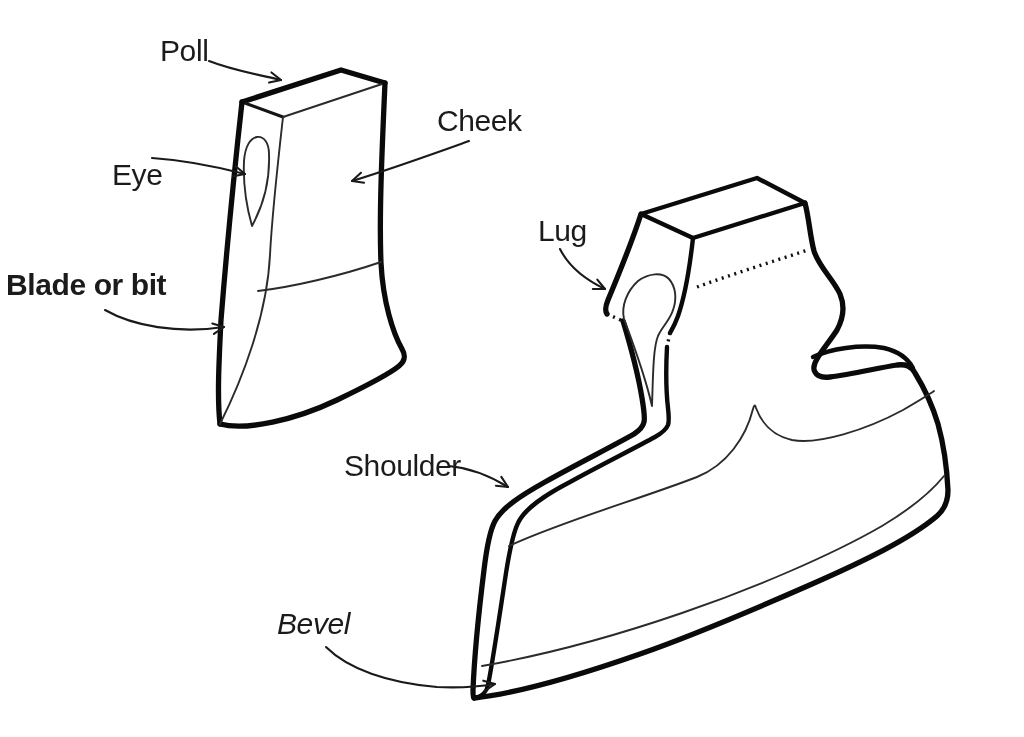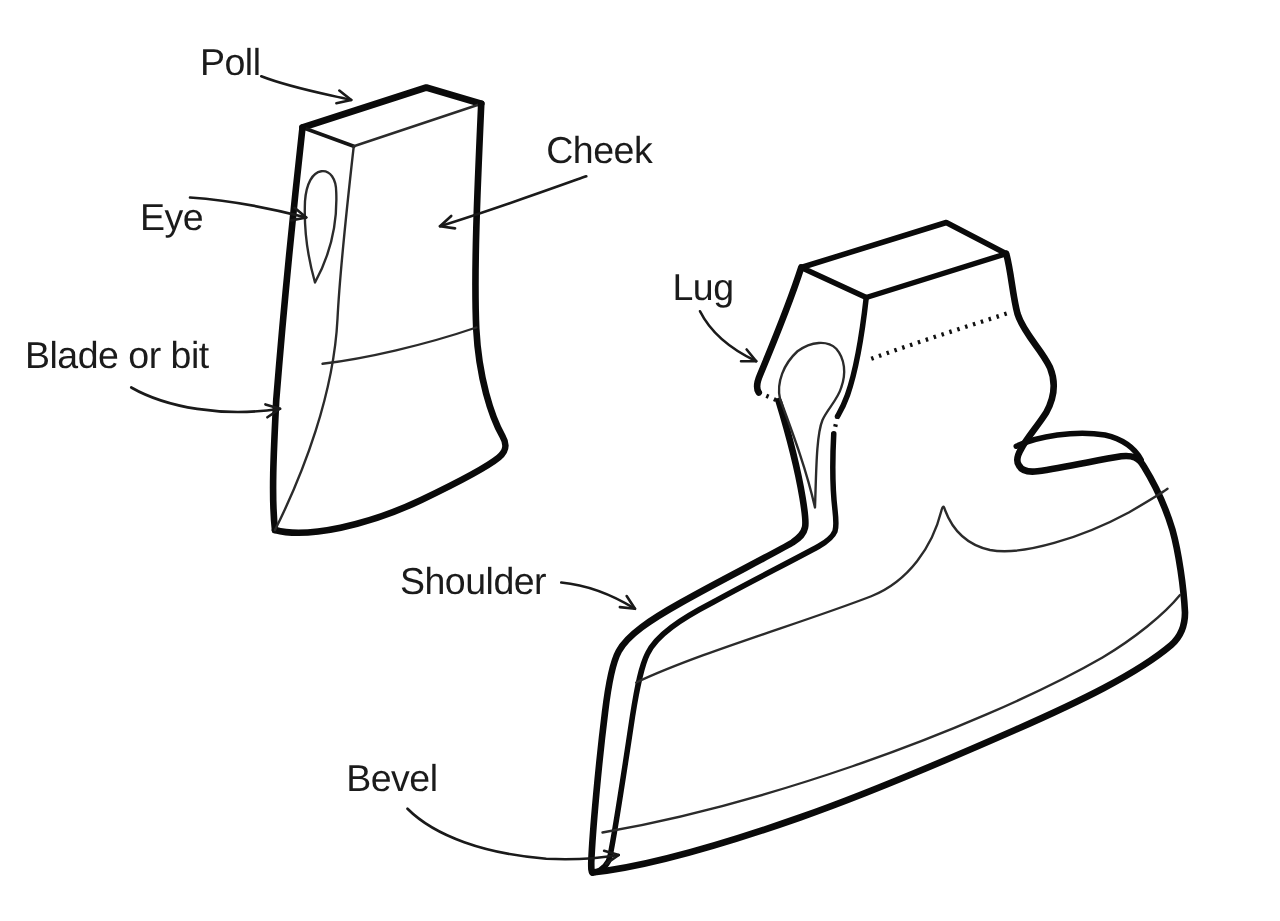--- a/index.html
+++ b/index.html
@@ -122,18 +122,18 @@
       <path class="leader" marker-end="url(#arrowhead)" d="M105,310 C133,326 178,334 224,327"></path>
       <path class="leader" marker-end="url(#arrowhead)" d="M560,249 C568,265 584,279 605,289"></path>
       <path class="leader" marker-end="url(#arrowhead)" d="M449,466 C470,468 490,476 508,487"></path>
       <path class="leader" marker-end="url(#arrowhead)" d="M326,647 C348,669 388,683 437,687 C458,688 477,687 495,684"></path>
     </g>
   </svg>
 
   <div class="part-label" style="left:160px; top:36px;">Poll</div>
   <div class="part-label" style="left:112px;  top:141px;margin-top:19px;">Eye</div>
   <div class="part-label" style="left:437px; top:106px;">Cheek</div>
-  <div class="part-label" style="left:20px;  top:270px;">Blade or bit</div>
+  <div class="part-label" style="left:6px;  top:270px;font-weight:bold;">Blade or bit</div>
   <div class="part-label" style="left:538px; top:216px;">Lug</div>
-  <div class="part-label" style="left:320px; top:451px;">Shoulder</div>
-  <div class="part-label" style="left:277px; top:609px;">Bevel</div>
+  <div class="part-label" style="left:344px; top:451px;">Shoulder</div>
+  <div class="part-label" style="left:277px; top:609px;font-style:italic;">Bevel</div>
 
 </div>
 
 </body></html>

